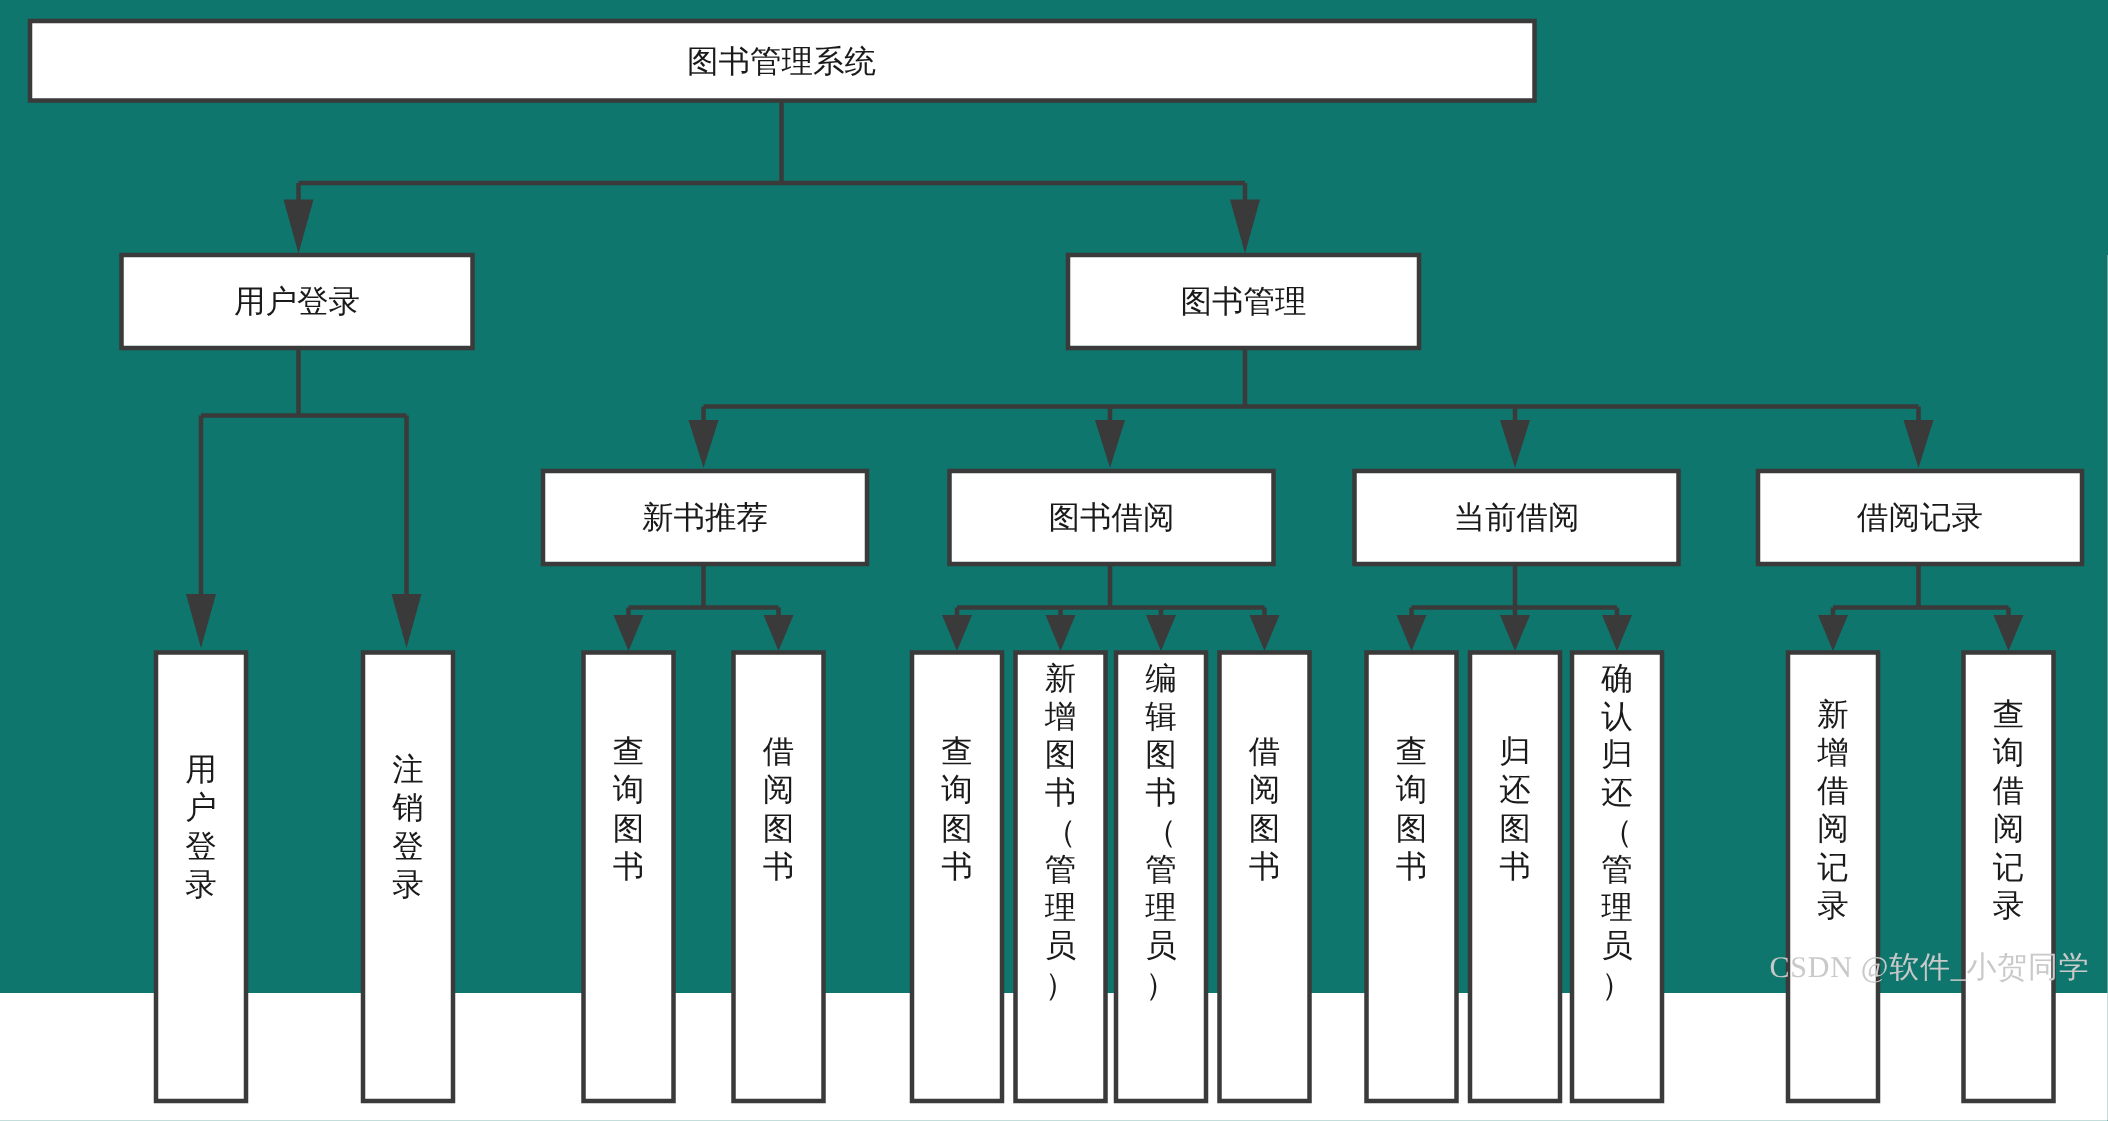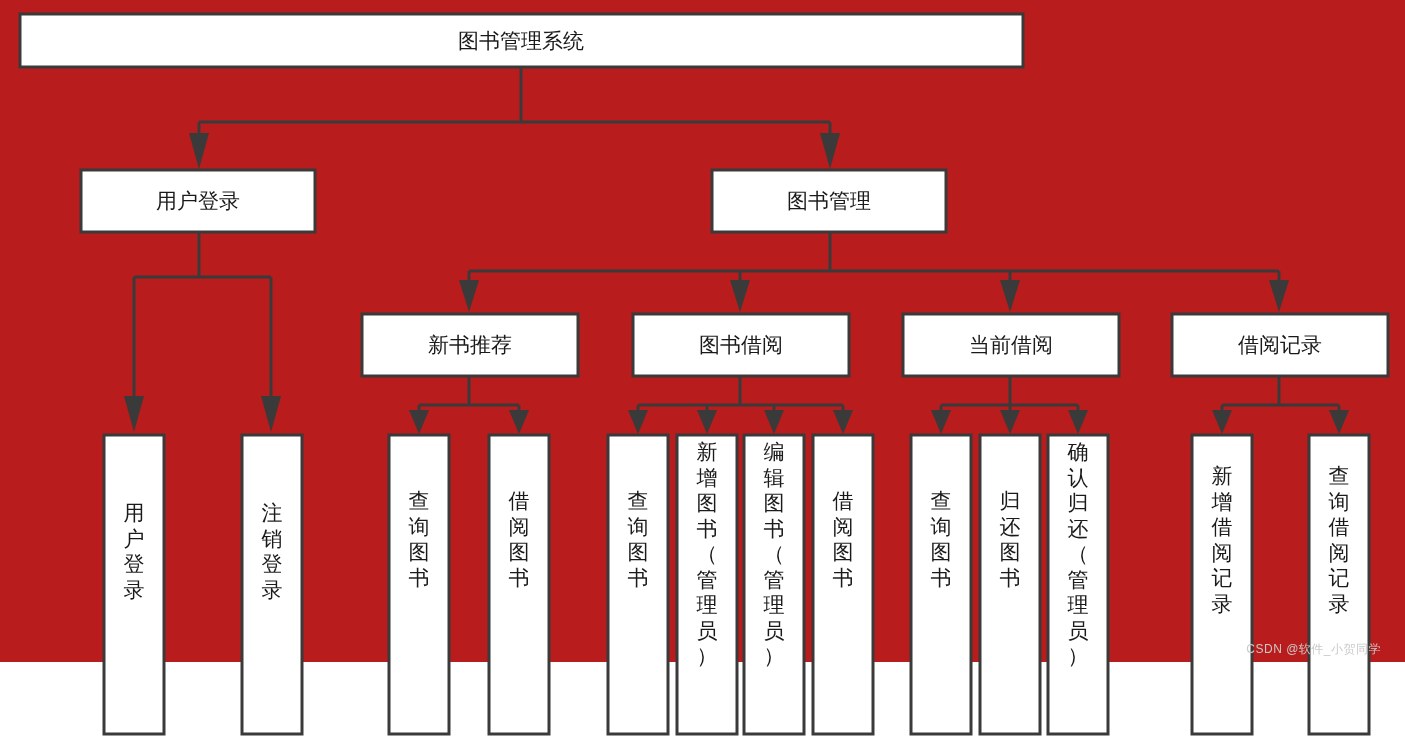--- a/index.html
+++ b/index.html
@@ -10,21 +10,21 @@
   body {
     width: 1405px;
     height: 747px;
     font-family: "DejaVu Sans", "Liberation Sans", sans-serif;
     overflow: hidden;
   }
   #diagram-root {
     position: relative;
     width: 1405px;
     height: 662px;
-    background: #b91c1c;
+    background: #0f766e;
   }
   svg#flowchart {
     position: absolute;
     top: 0;
     left: 0;
     width: 1405px;
     height: 747px;
     display: block;
   }
   .node-rect {
@@ -49,24 +49,24 @@
     stroke: #3a3a3a;
     stroke-width: 3;
     fill: none;
   }
   .arrow-head {
     fill: #3a3a3a;
     stroke: none;
   }
   .watermark {
     position: absolute;
-    right: 24px;
+    right: 12px;
     bottom: 4px;
-    font-family: Liberation Sans, sans-serif;
-    font-size: 12px;
+    font-family: Liberation Serif, serif;
+    font-size: 20px;
     color: #c9c9c9;
     letter-spacing: 0.5px;
     white-space: nowrap;
     pointer-events: none;
   }
 </style>
 </head>
 <body>
 
 <div id="diagram-root">

